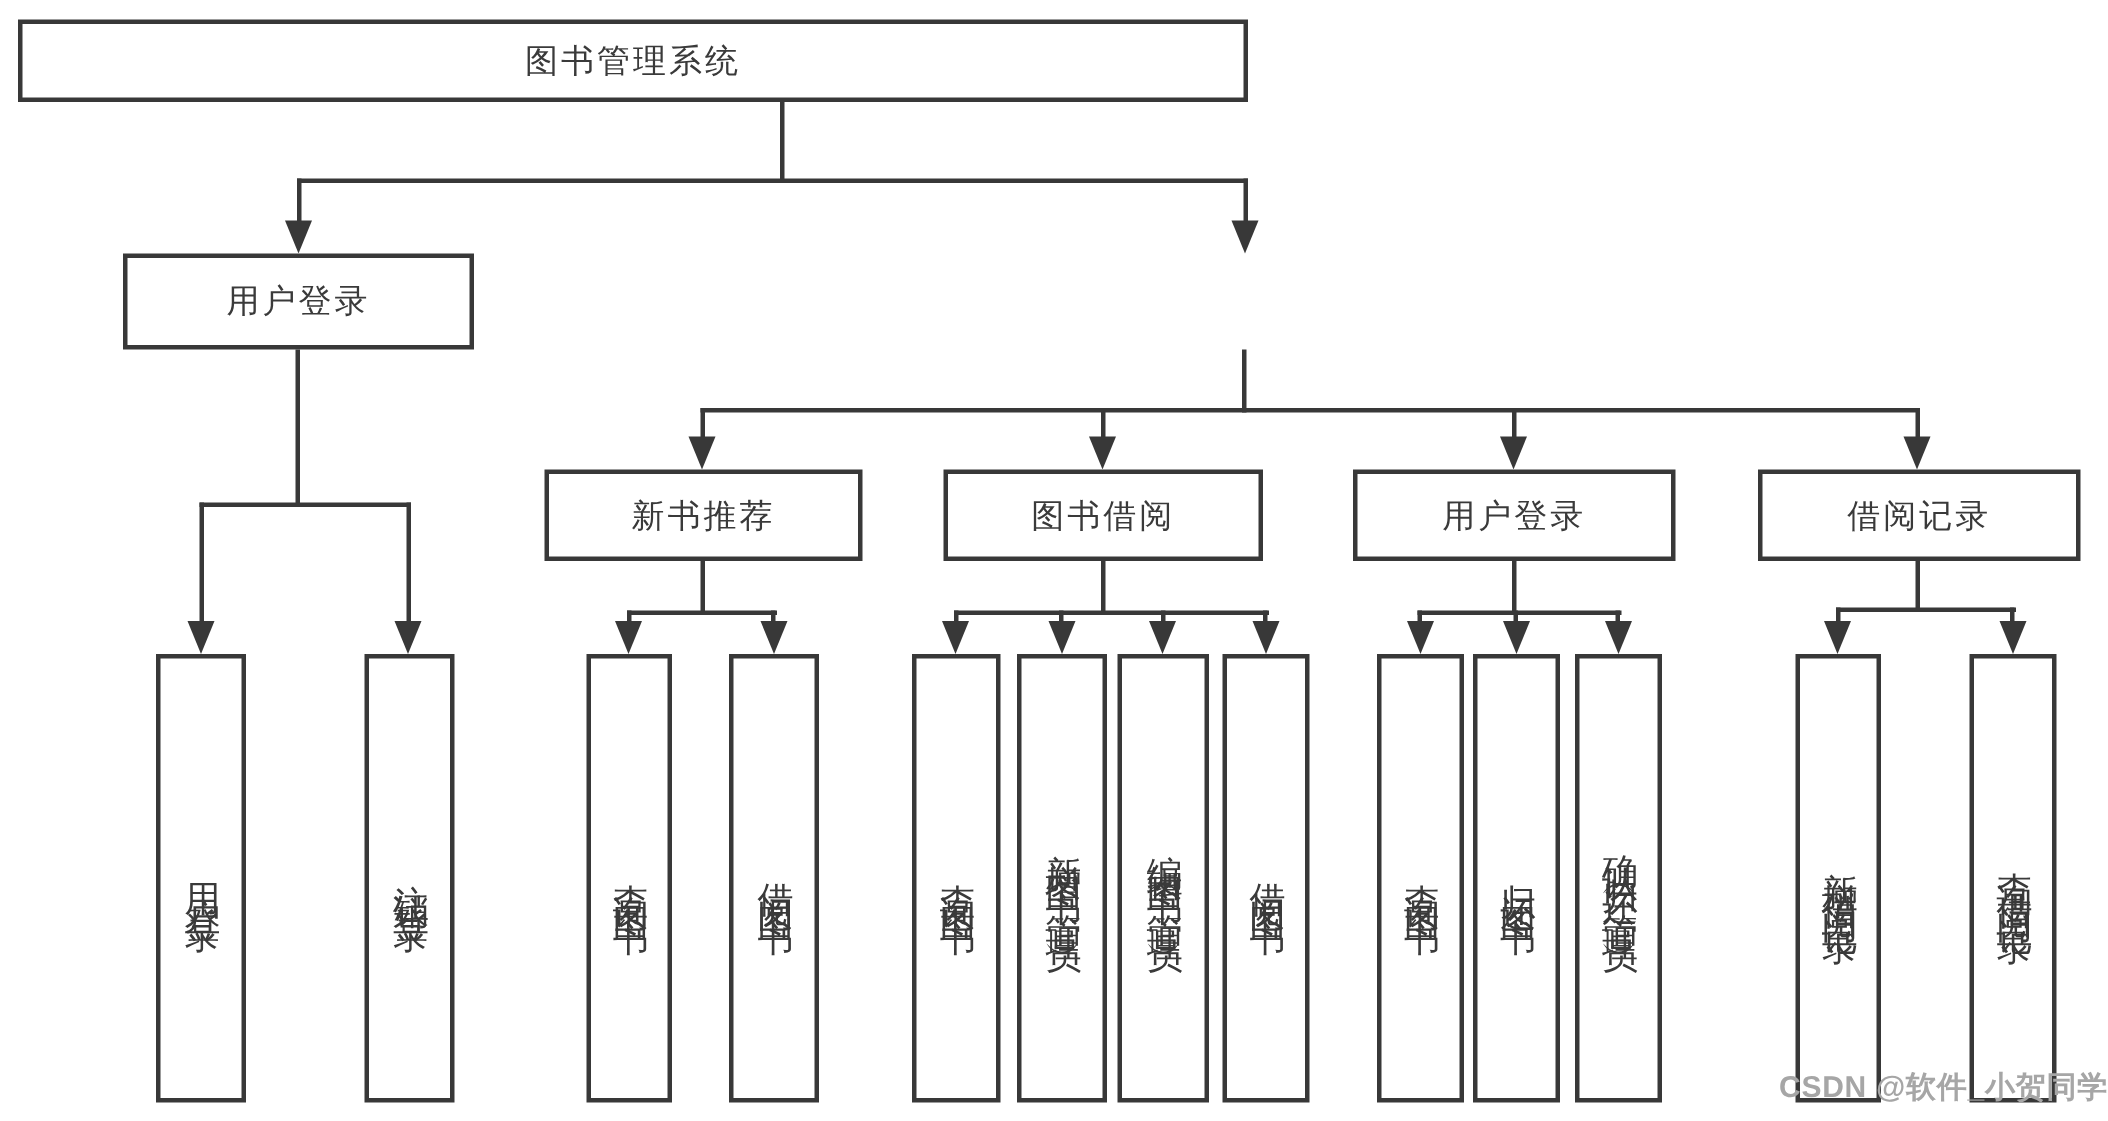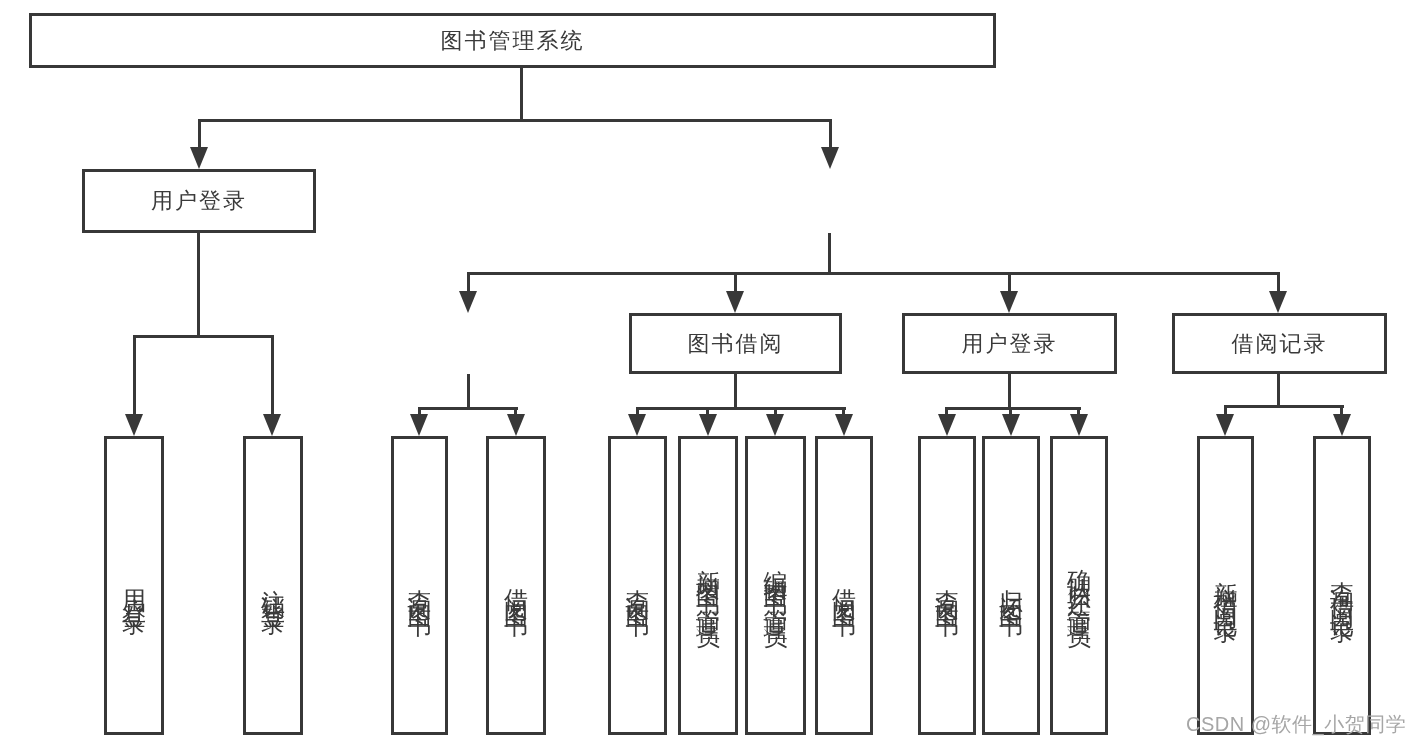--- a/index.html
+++ b/index.html
@@ -19,29 +19,29 @@
   }
   .vline{position:absolute;width:3px;background:#383838;}
   .hline{position:absolute;height:3px;background:#383838;}
   .arrow{
     position:absolute;width:0;height:0;
     border-left:9px solid transparent;border-right:9px solid transparent;
     border-top:22px solid #383838;
   }
   .watermark{
     position:absolute;left:1186px;top:711px;color:#a6a6a6;
-    font-size:20px;letter-spacing:0.5px;white-space:nowrap;
+    font-size:20px;letter-spacing:0.5px;white-space:nowrap;font-weight:bold;
   }
 </style>
 </head>
 <body>
 
 <div class="canvas">
 
-  <div class="box" style="left:29px;top:13px;width:967px;height:55px;">图书管理系统</div>
+  <div class="box" style="left:12px;top:13px;width:820px;height:55px;">图书管理系统</div>
 
   <div class="vline" style="left:520px;top:68px;height:54px;"></div>
   <div class="hline" style="left:198px;top:119px;width:634px;"></div>
   <div class="vline" style="left:198px;top:119px;height:32px;"></div>
   <div class="arrow" style="left:190px;top:147px;"></div>
   <div class="vline" style="left:829px;top:119px;height:32px;"></div>
   <div class="arrow" style="left:821px;top:147px;"></div>
 
   <div class="box" style="left:82px;top:169px;width:234px;height:64px;">用户登录</div>
 
@@ -56,20 +56,21 @@
   <div class="hline" style="left:467px;top:272px;width:813px;"></div>
   <div class="vline" style="left:467px;top:272px;height:24px;"></div>
   <div class="arrow" style="left:459px;top:291px;"></div>
   <div class="vline" style="left:734px;top:272px;height:24px;"></div>
   <div class="arrow" style="left:726px;top:291px;"></div>
   <div class="vline" style="left:1008px;top:272px;height:24px;"></div>
   <div class="arrow" style="left:1000px;top:291px;"></div>
   <div class="vline" style="left:1277px;top:272px;height:24px;"></div>
   <div class="arrow" style="left:1269px;top:291px;"></div>
 
+  <div class="box" style="left:363px;top:313px;width:212px;height:61px;">新书推荐</div>
   <div class="box" style="left:629px;top:313px;width:213px;height:61px;">图书借阅</div>
   <div class="box" style="left:902px;top:313px;width:215px;height:61px;">用户登录</div>
   <div class="box" style="left:1172px;top:313px;width:215px;height:61px;">借阅记录</div>
 
   <div class="vline" style="left:467px;top:374px;height:36px;"></div>
   <div class="hline" style="left:418px;top:407px;width:100px;"></div>
   <div class="vline" style="left:418px;top:407px;height:12px;"></div>
   <div class="arrow" style="left:410px;top:414px;"></div>
   <div class="vline" style="left:514px;top:407px;height:12px;"></div>
   <div class="arrow" style="left:507px;top:414px;"></div>

